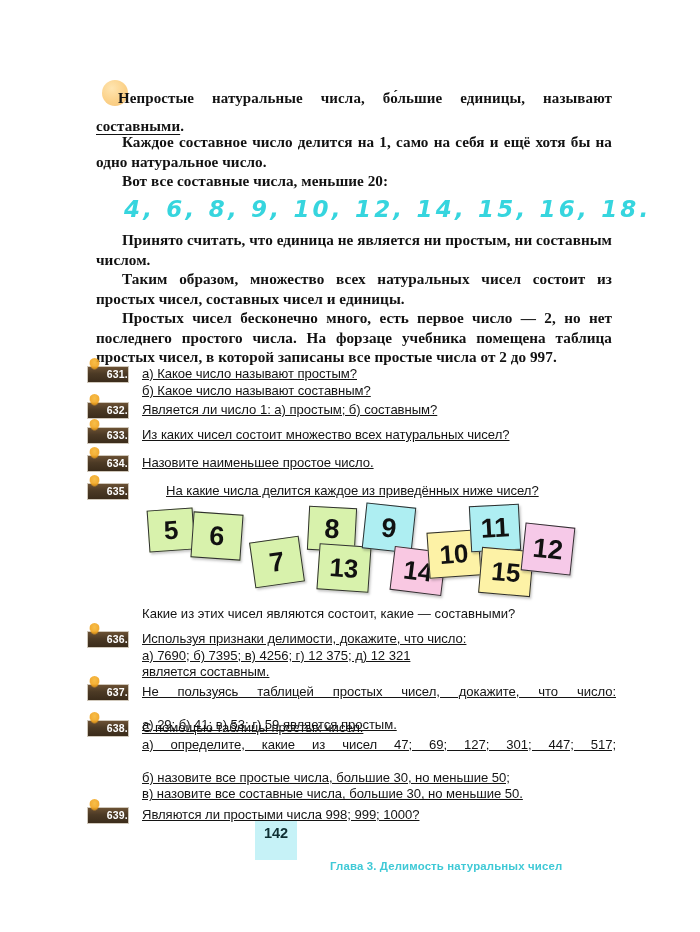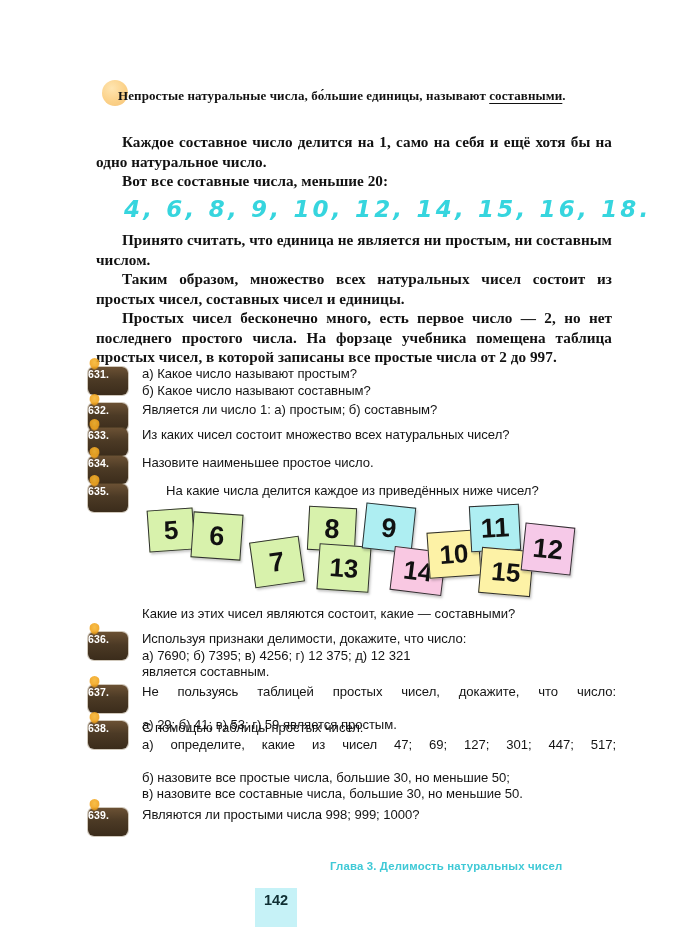--- a/index.html
+++ b/index.html
@@ -39,23 +39,23 @@
     height: 26px;
     border-radius: 50%;
     background: radial-gradient(circle at 38% 32%, #ffe4ad 0%, #fbcf83 55%, #f5c071 100%);
     opacity: 0.95;
     z-index: 0;
   }
   .def-text {
     position: relative;
     z-index: 1;
     font-family: "Liberation Serif", serif;
-    font-size: 13px;
-    font-weight: 700;
-    line-height: 23px;
+    font-size: 15px;
+    font-weight: 700;
+    line-height: 28px;
     text-align: justify;
     text-indent: 22px;
     letter-spacing: 0.1px;
     color: #121212;
   }
   .def-text .term {
     text-decoration: underline;
     text-underline-offset: 2.5px;
   }
 
@@ -95,29 +95,29 @@
   .ex {
     position: absolute;
     left: 88px;
     width: 528px;
   }
   .ex-badge {
     position: absolute;
     left: 0;
     top: 1px;
     width: 40px;
-    height: 28px;
-    border-radius: 6px;
+    height: 15px;
+    border-radius: 0;
     background: linear-gradient(180deg, #6b5134 0%, #4c3a25 45%, #3b2c1b 100%);
     color: #ffffff;
     font-family: "Liberation Sans", sans-serif;
     font-size: 10.5px;
     font-weight: 700;
     line-height: 15px;
-    text-align: left;
+    text-align: right;
     letter-spacing: 0.2px;
     box-shadow: 0 0 0 1px rgba(120,96,60,0.35);
   }
   .ex-badge::before {
     content: "";
     position: absolute;
     left: 1px;
     top: -9px;
     width: 11px;
     height: 12px;
@@ -127,20 +127,21 @@
     opacity: 0.9;
   }
   .ex-body {
     margin-left: 54px;
     font-family: "Liberation Sans", sans-serif;
     font-size: 13.1px;
     font-weight: 400;
     line-height: 16.6px;
     color: #141414;
     letter-spacing: -0.05px;
+    text-decoration: underline;
   }
   .ex-body .jline {
     text-align: justify;
   }
   .ex-body .jline::after {
     content: "";
     display: inline-block;
     width: 100%;
   }
 
@@ -174,21 +175,21 @@
     box-shadow: 1.5px 2px 2.5px rgba(0,0,0,0.22);
     display: flex;
     align-items: center;
     justify-content: center;
   }
 
   
   .footer-page {
     position: absolute;
     left: 255px;
-    top: 888px;
+    top: 821px;
     width: 42px;
     height: 38px;
     background: #c6f2f7;
     color: #0f2f33;
     font-family: "Liberation Sans", sans-serif;
     font-size: 14.5px;
     font-weight: 700;
     line-height: 22px;
     text-align: center;
     padding-top: 1px;

